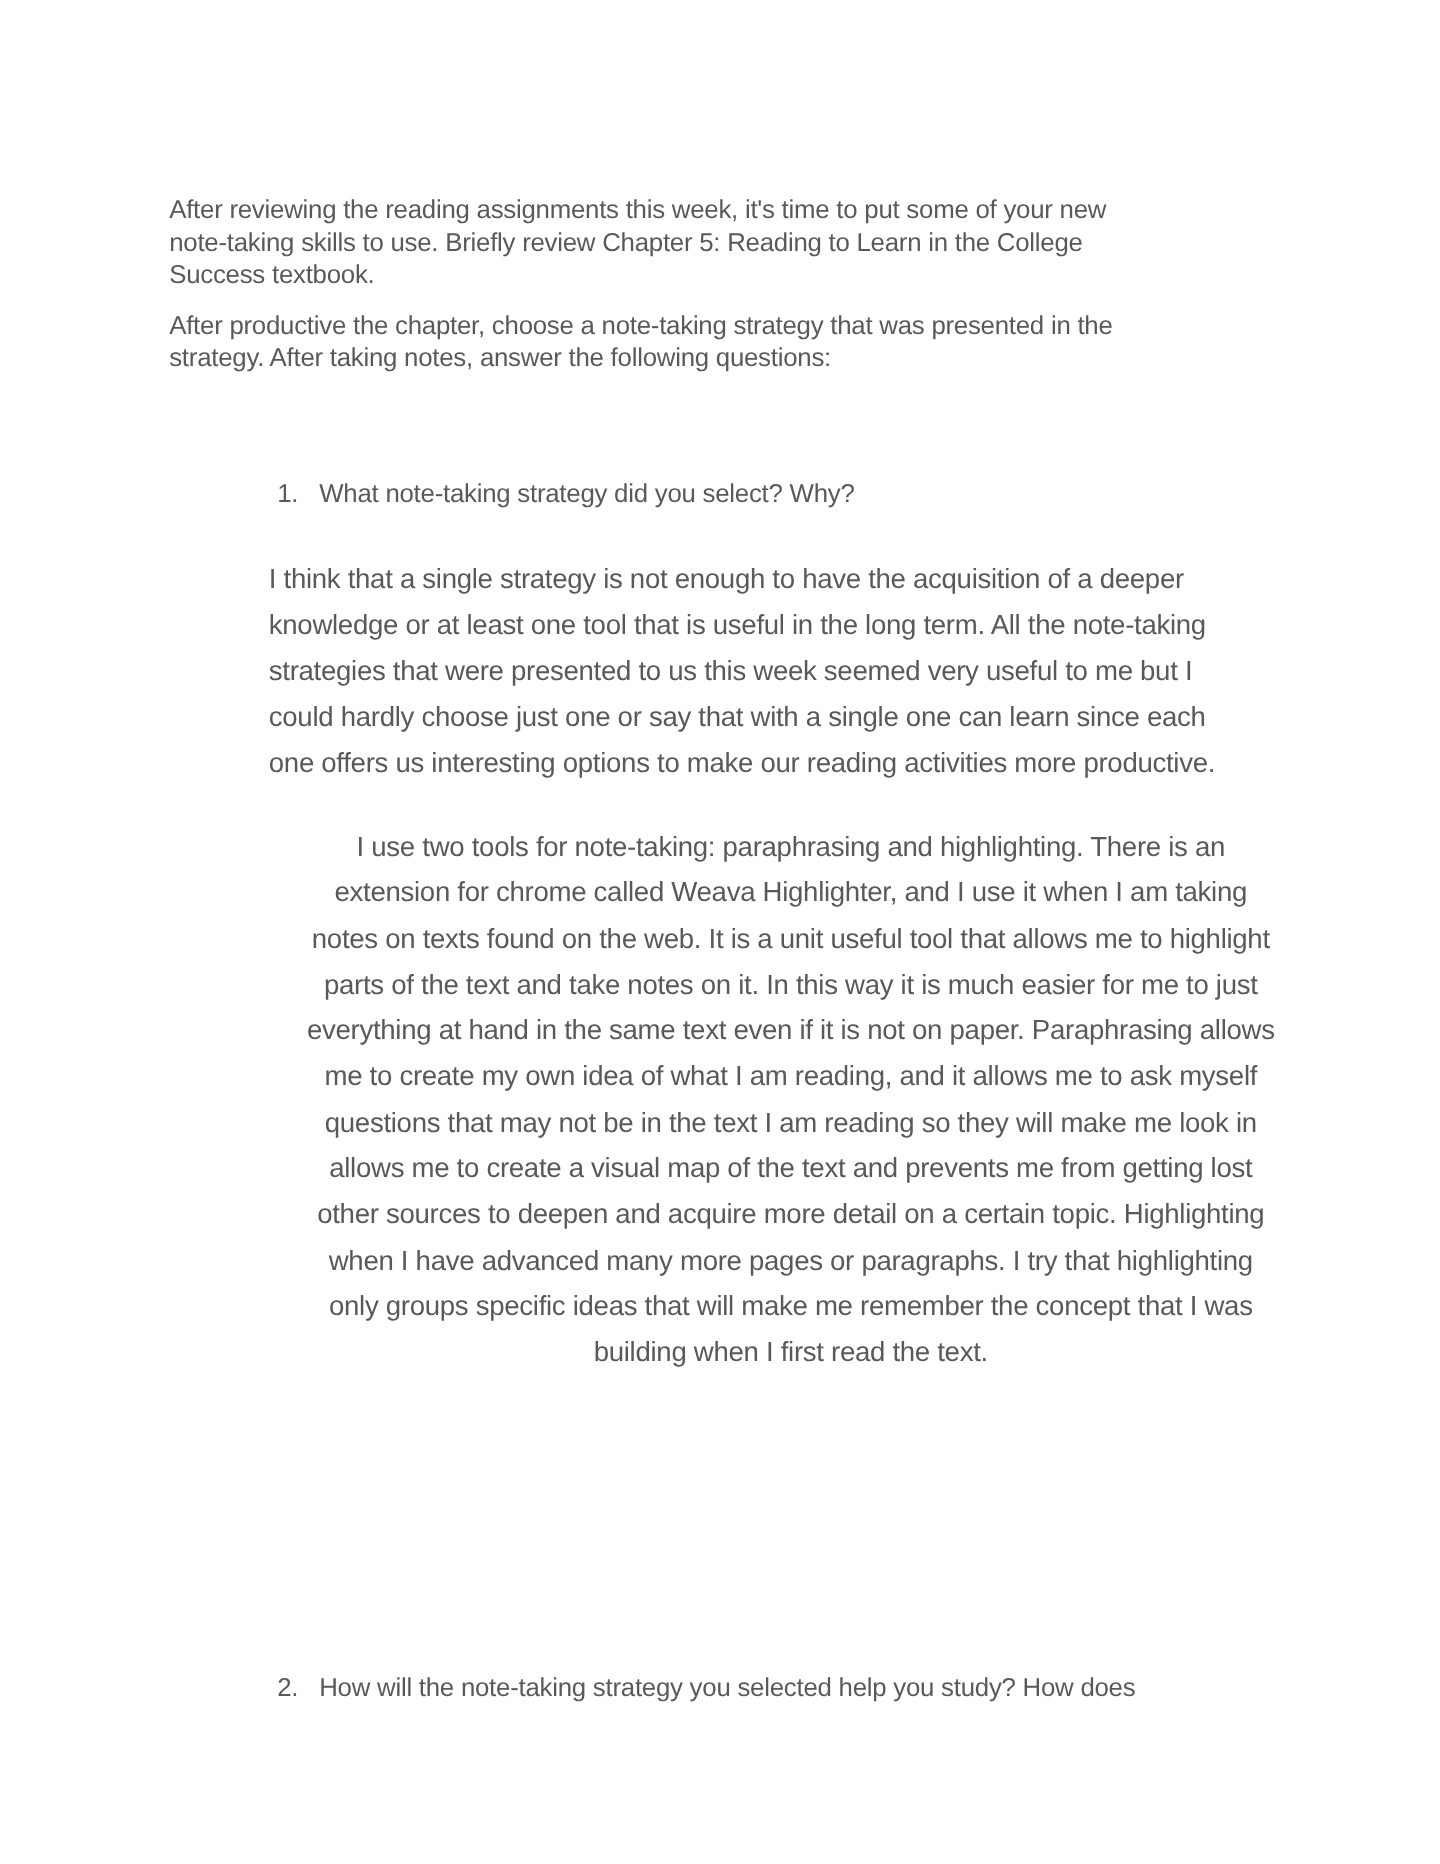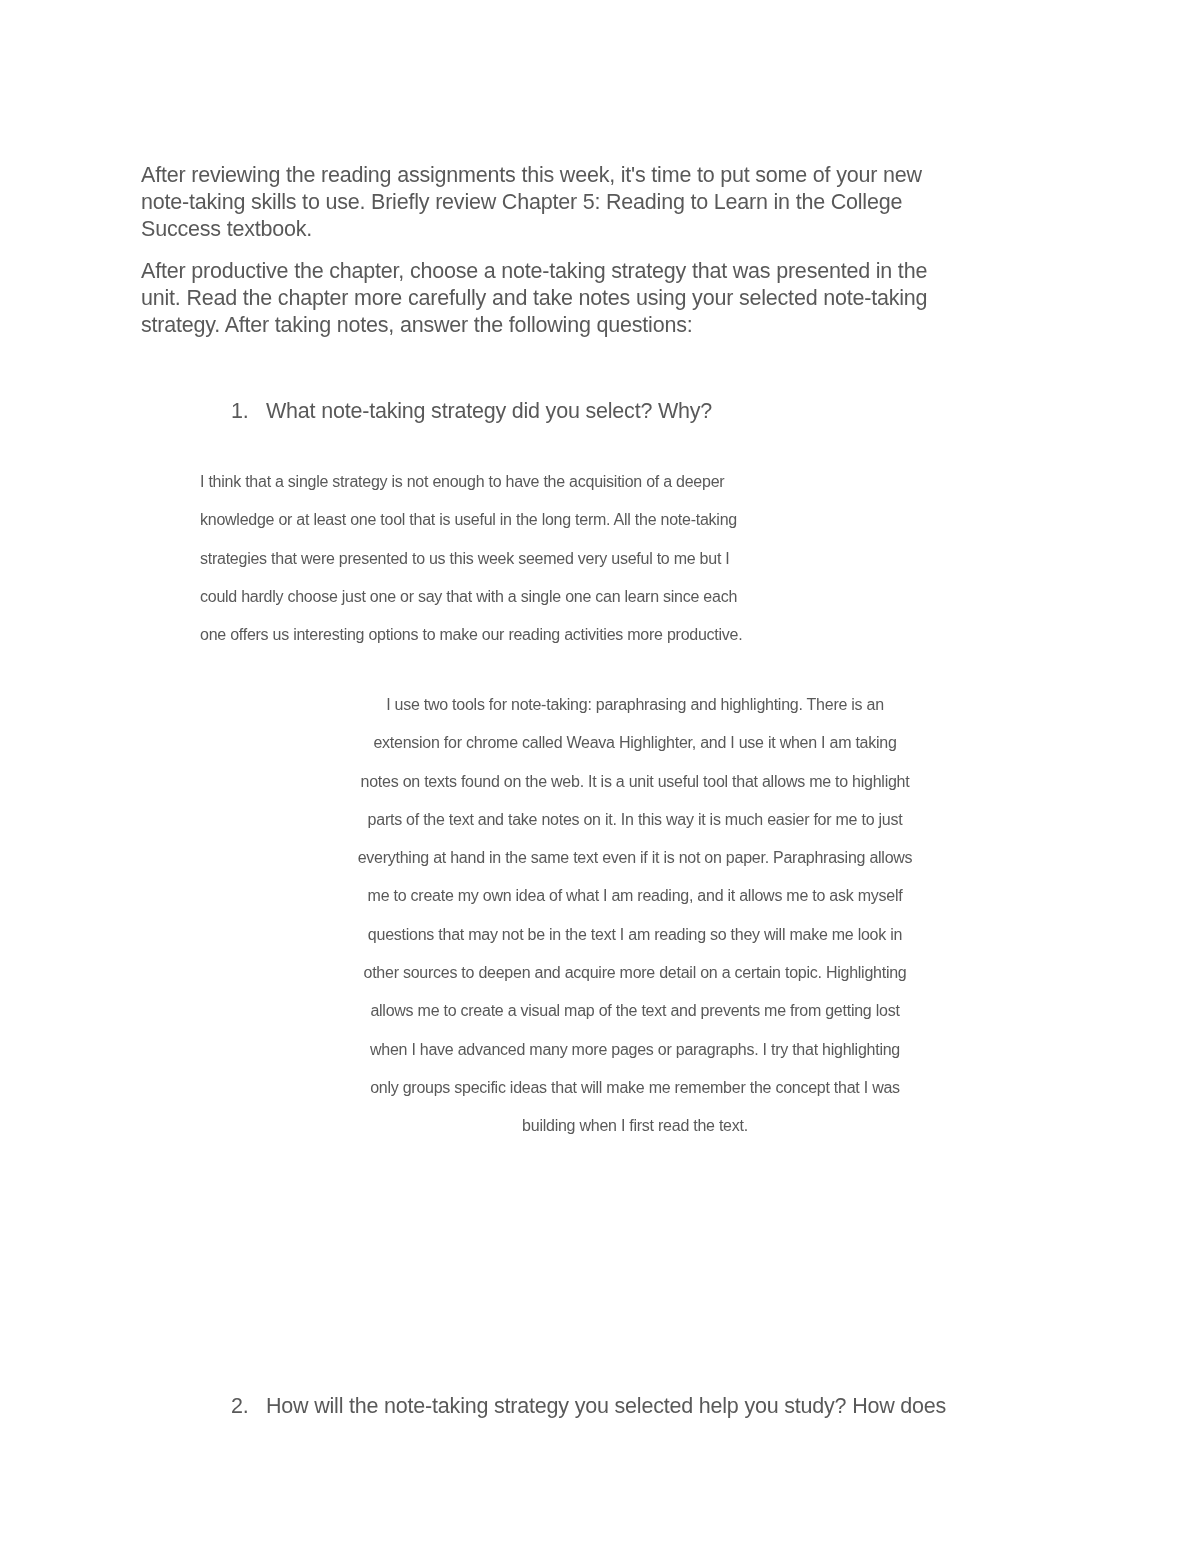--- a/index.html
+++ b/index.html
@@ -46,23 +46,23 @@
     }
     .question .num {
       display: inline-block;
       width: 35px;
     }
     .q1 { top: 378px; }
     .q2 { top: 1373px; }
 
     .answer {
       position: absolute;
-      left: 200px;
+      left: 224px;
       width: 870px;
-      font-size: 16px;
+      font-size: 23px;
       line-height: 38.3px;
       letter-spacing: -0.25px;
       margin: 0;
     }
     .answer .line {
       display: block;
       white-space: nowrap;
     }
     .a1 { top: 443px; }
     .a2 { top: 666px; text-align: center; }
@@ -73,21 +73,20 @@
 <div class="page">
 
   <div class="intro intro-1">
     <div>After reviewing the reading assignments this week, it's time to put some of your new</div>
     <div>note-taking skills to use. Briefly review Chapter 5: Reading to Learn in the College</div>
     <div>Success textbook.</div>
   </div>
 
   <div class="intro intro-2">
     <div>After productive the chapter, choose a note-taking strategy that was presented in the</div>
-    <div>unit. Read the chapter more carefully and take notes using your selected note-taking</div>
     <div>strategy. After taking notes, answer the following questions:</div>
   </div>
 
   <div class="question q1">
     <span class="num">1.</span>
     <span>What note-taking strategy did you select? Why?</span>
   </div>
 
   <div class="answer a1">
     <span class="line">I think that a single strategy is not enough to have the acquisition of a deeper</span>
@@ -98,22 +97,22 @@
   </div>
 
   <div class="answer a2">
     <span class="line">I use two tools for note-taking: paraphrasing and highlighting. There is an</span>
     <span class="line">extension for chrome called Weava Highlighter, and I use it when I am taking</span>
     <span class="line">notes on texts found on the web. It is a unit useful tool that allows me to highlight</span>
     <span class="line">parts of the text and take notes on it. In this way it is much easier for me to just</span>
     <span class="line">everything at hand in the same text even if it is not on paper. Paraphrasing allows</span>
     <span class="line">me to create my own idea of what I am reading, and it allows me to ask myself</span>
     <span class="line">questions that may not be in the text I am reading so they will make me look in</span>
+    <span class="line">allows me to create a visual map of the text and prevents me from getting lost</span>
     <span class="line">other sources to deepen and acquire more detail on a certain topic. Highlighting</span>
-    <span class="line">allows me to create a visual map of the text and prevents me from getting lost</span>
     <span class="line">when I have advanced many more pages or paragraphs. I try that highlighting</span>
     <span class="line">only groups specific ideas that will make me remember the concept that I was</span>
     <span class="line">building when I first read the text.</span>
   </div>
 
   <div class="question q2">
     <span class="num">2.</span>
     <span>How will the note-taking strategy you selected help you study? How does</span>
   </div>
 

